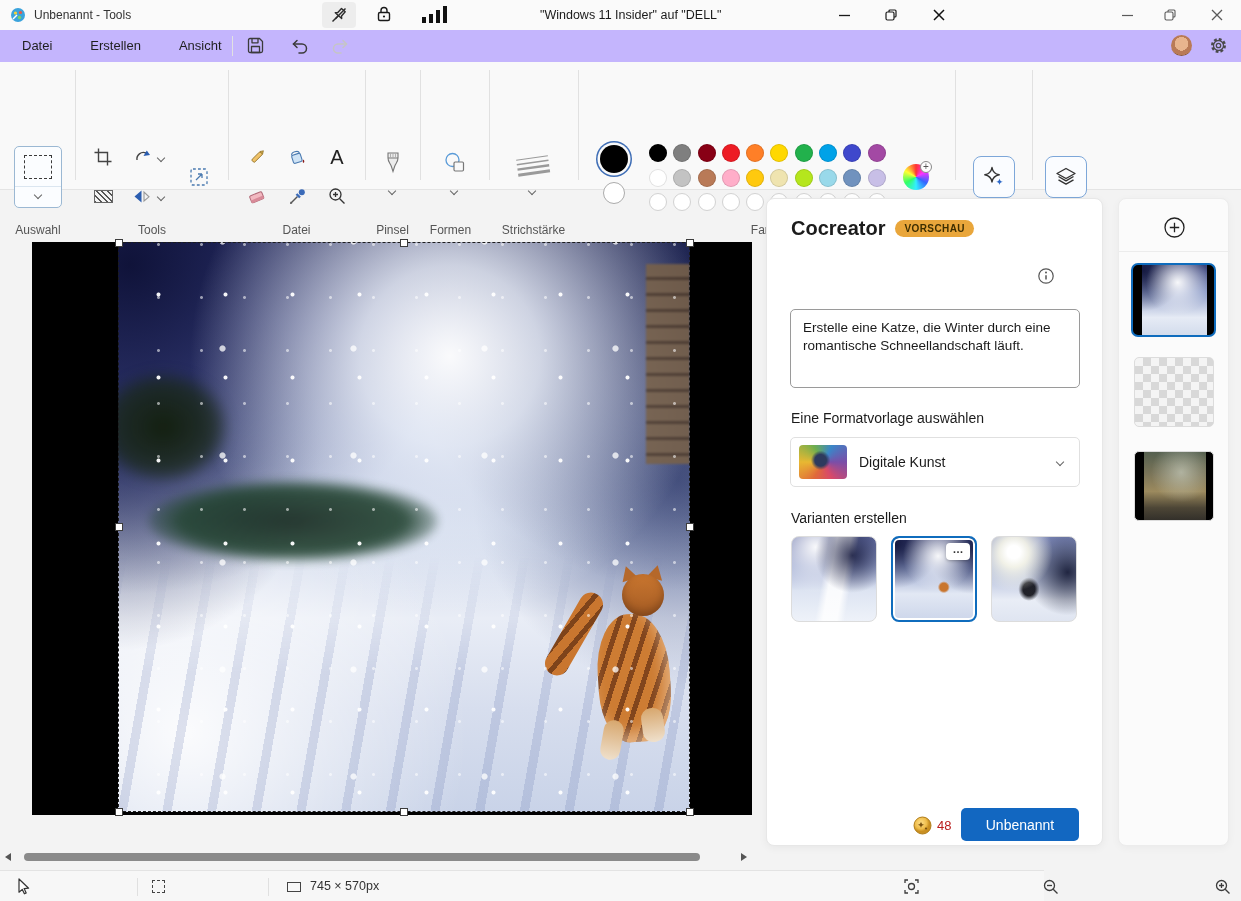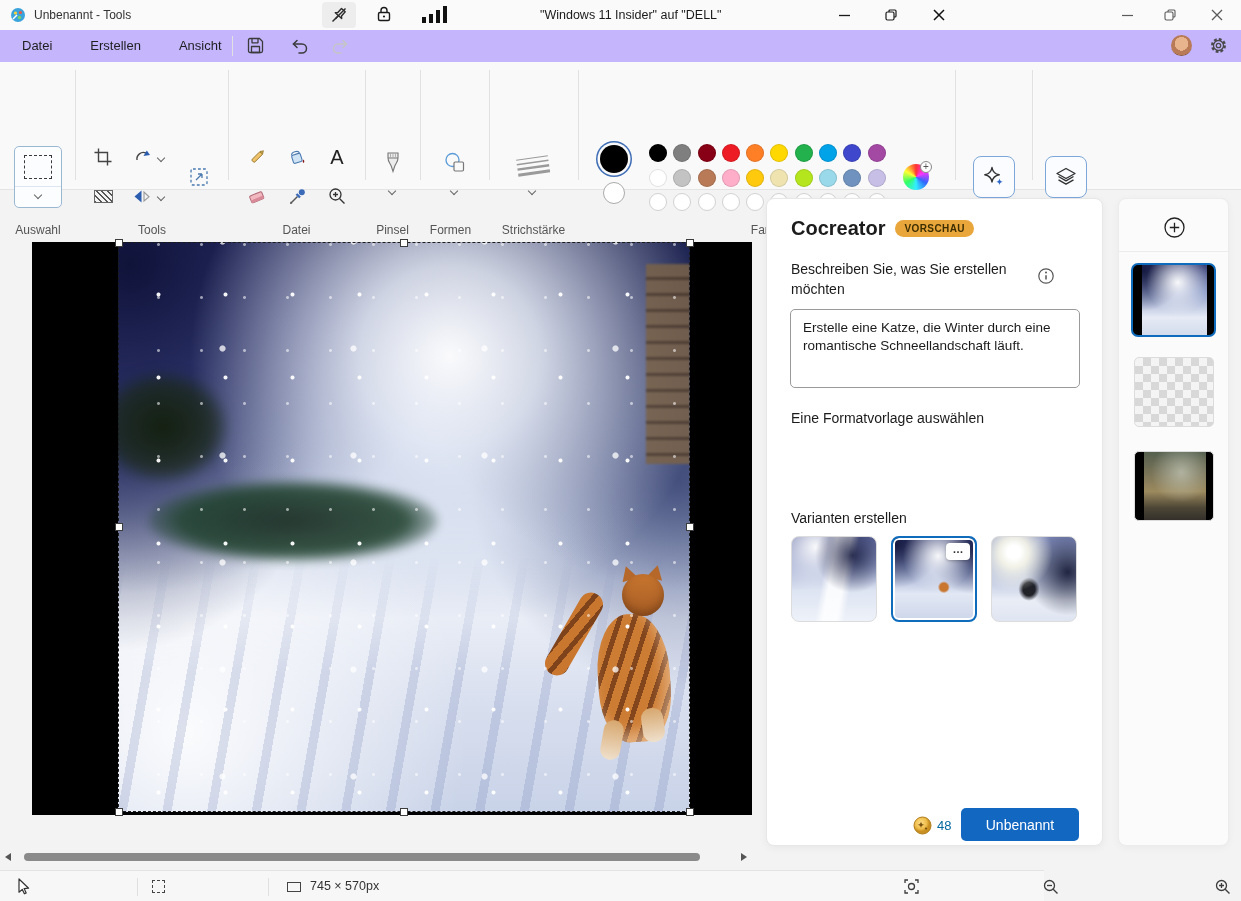--- a/index.html
+++ b/index.html
@@ -105,21 +105,21 @@
       radial-gradient(circle at 96% 14%,rgba(22,27,70,.85),transparent 42%),
       linear-gradient(180deg,#3a4278 0%,#8d9cc8 34%,#e2e8f4 68%,#cdd6ea 100%)}
   .v3{background:radial-gradient(circle at 26% 18%,#fff 0 7%,rgba(255,253,235,.85) 16%,transparent 42%),
       radial-gradient(circle at 90% 42%,rgba(20,25,52,.92),transparent 48%),
       radial-gradient(ellipse at 44% 62%,rgba(18,18,24,.92) 0 9%,transparent 16%),
       linear-gradient(180deg,#7d89bb 0%,#aeb9d9 40%,#e9edf6 75%,#dfe5f1 100%)}
   .more-badge{position:absolute;top:5px;right:5px;width:24px;height:17px;background:#fff;border-radius:4px;
       box-shadow:0 1px 3px rgba(0,0,0,.25);font-size:11px;line-height:13px;text-align:center;color:#333;font-weight:700}
   .create-btn{left:194px;top:609px;width:118px;height:33px;background:#1267c1;border:none;border-radius:5px;
       color:#fff;font-size:14px;font-family:inherit}
-  .credits{font-size:13px;color:#0369a1}
+  .credits{font-size:13px;color:#b91c1c}
   
   .lpanel{left:1118px;top:198px;width:111px;height:648px;background:#fbfbfb;border:1px solid #ececec;border-radius:8px;
           box-shadow:0 2px 8px rgba(0,0,0,.04)}
   .lthumb{position:absolute;border-radius:5px;background:#000;overflow:hidden}
   .lthumb .inner{position:absolute;top:0;bottom:0;left:11%;right:9%}
   .l1i{background:radial-gradient(circle at 55% 25%,rgba(255,255,255,.95),transparent 50%),
        radial-gradient(circle at 2% 8%,rgba(16,20,58,.9),transparent 45%),
        linear-gradient(180deg,#3a4278 0%,#8d9cc8 38%,#e6ebf5 75%,#d3dcec 100%)}
   .l3i{background:radial-gradient(circle at 60% 30%,rgba(200,205,190,.7),transparent 50%),
        linear-gradient(180deg,#55604f 0%,#7a7458 32%,#9c8a5e 58%,#4d4636 82%,#33302a 100%)}
@@ -466,31 +466,35 @@
   <div class="arrow-l"></div>
   <div class="hthumb"></div>
   <div class="arrow-r"></div>
 </div>
 
 <div class="abs panel">
   <div class="abs" style="left:24px;top:18px;display:flex;align-items:center">
     <span class="panel-title">Cocreator</span>
     <span class="badge">VORSCHAU</span>
   </div>
-  <div class="abs p-label" style="left:24px;top:60px;width:235px">Beschreiben Sie, was Sie erstellen möchten</div>
   <div class="abs" style="left:270px;top:68px">
     <svg width="18" height="18" viewBox="0 0 18 18" fill="none">
         <circle cx="9" cy="9" r="7.2" stroke="#555" stroke-width="1.2"></circle>
         <line x1="9" y1="8.2" x2="9" y2="12.6" stroke="#555" stroke-width="1.5"></line>
         <circle cx="9" cy="5.4" r="1" fill="#555"></circle>
       </svg>
   </div>
   <textarea class="abs prompt-box" style="">Erstelle eine Katze, die Winter durch eine romantische Schneellandschaft läuft.</textarea>
 
   <div class="abs p-label" style="left:24px;top:209px">Eine Formatvorlage auswählen</div>
+  <div class="abs dropdown">
+    <div class="dd-thumb"></div>
+    <span style="font-size:14px">Digitale Kunst</span>
+    <span class="chev" style="position:absolute;right:16px;top:21px"></span>
+  </div>
 
   <div class="abs p-label" style="left:24px;top:309px">Varianten erstellen</div>
   <div class="abs" style="left:24px;top:337px;display:flex;gap:14px">
     <div class="variant v1"></div>
     <div class="variant v2 sel">
       <div class="more-badge">…</div>
     </div>
     <div class="variant v3"></div>
   </div>
 

